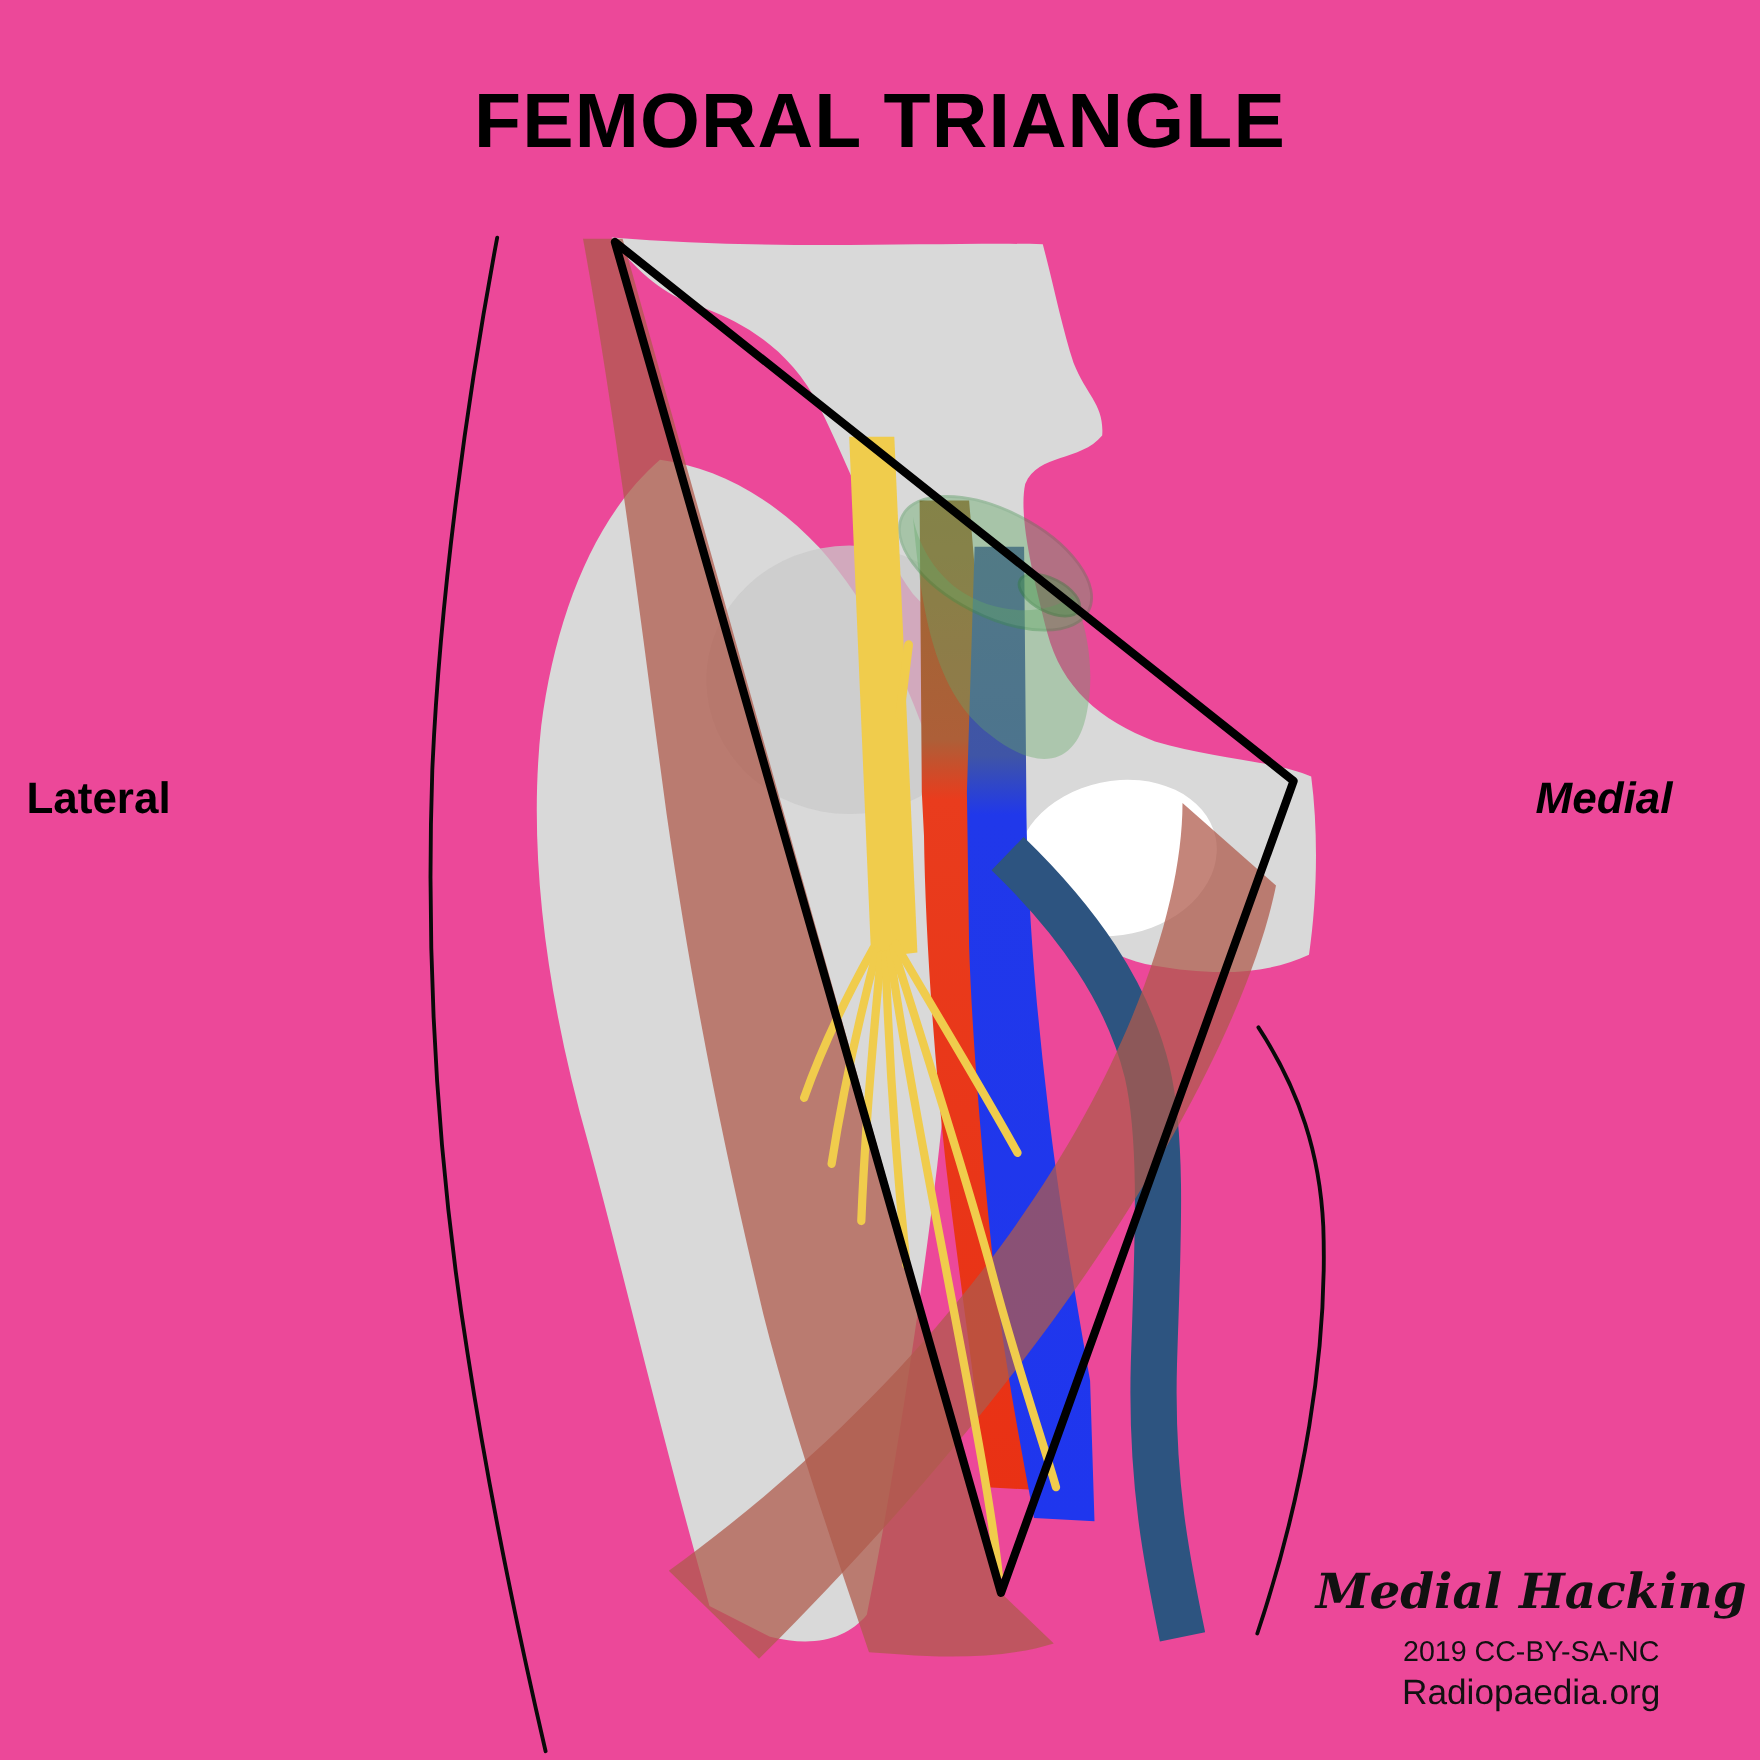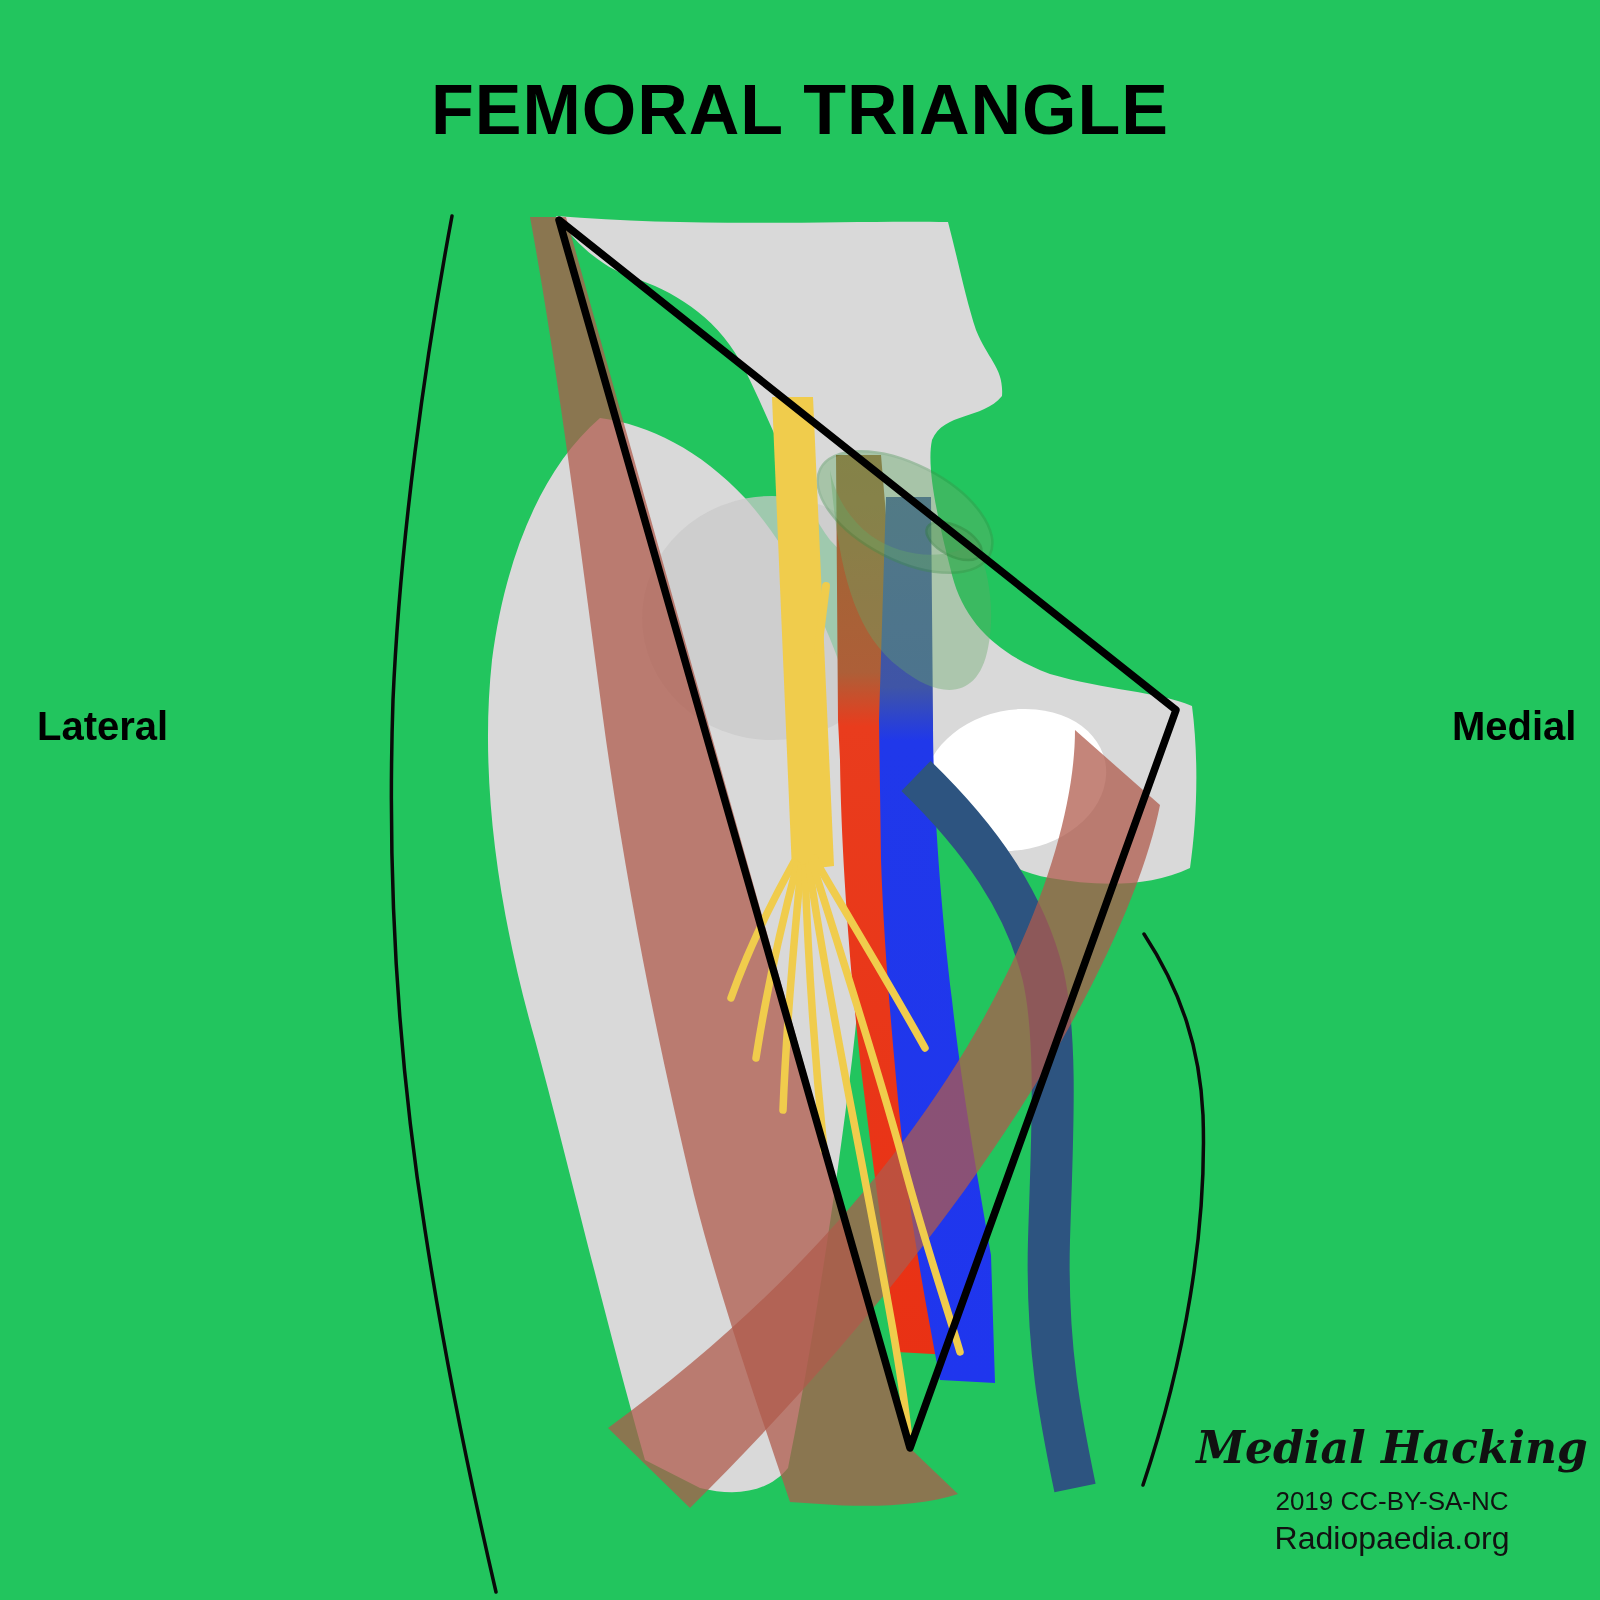--- a/index.html
+++ b/index.html
@@ -1,35 +1,35 @@
 <!DOCTYPE html>
 <html><head>
 <meta charset="utf-8">
 <style>
   html,body{margin:0;padding:0;background:#ffffff;}
   .canvas{
     position:relative;
     width:1600px;height:1600px;
-    background:#22c55e;
+    background:#ec4899;
     overflow:hidden;
     font-family:"Liberation Sans", sans-serif;
   }
   .canvas svg{position:absolute;left:0;top:0;}
   .page-title{
     position:absolute;left:0;top:70px;width:1600px;
     text-align:center;
     font-size:70px;font-weight:bold;letter-spacing:1px;
     color:#000000;white-space:nowrap;
   }
   .orient-label{
     position:absolute;top:704px;
     font-size:40px;font-weight:bold;color:#000000;white-space:nowrap;
   }
-  .orient-label.lateral{left:37px;}
-  .orient-label.medial{left:1452px;}
+  .orient-label.lateral{left:24px;}
+  .orient-label.medial{left:1396px;font-style:italic;}
   .attribution{
     position:absolute;left:1192px;top:1424px;width:400px;
     text-align:center;color:#111111;
   }
   .attribution .author{
     font-family:"DejaVu Serif", serif;
     font-style:italic;font-weight:bold;
     font-size:44px;line-height:48px;
   }
   .attribution .license{

